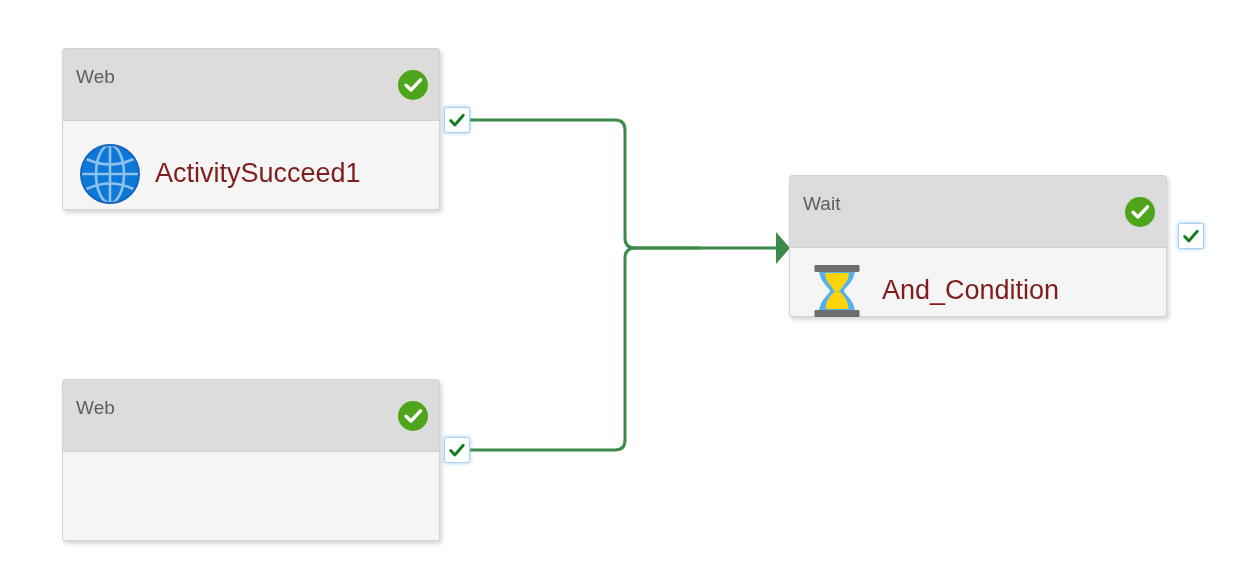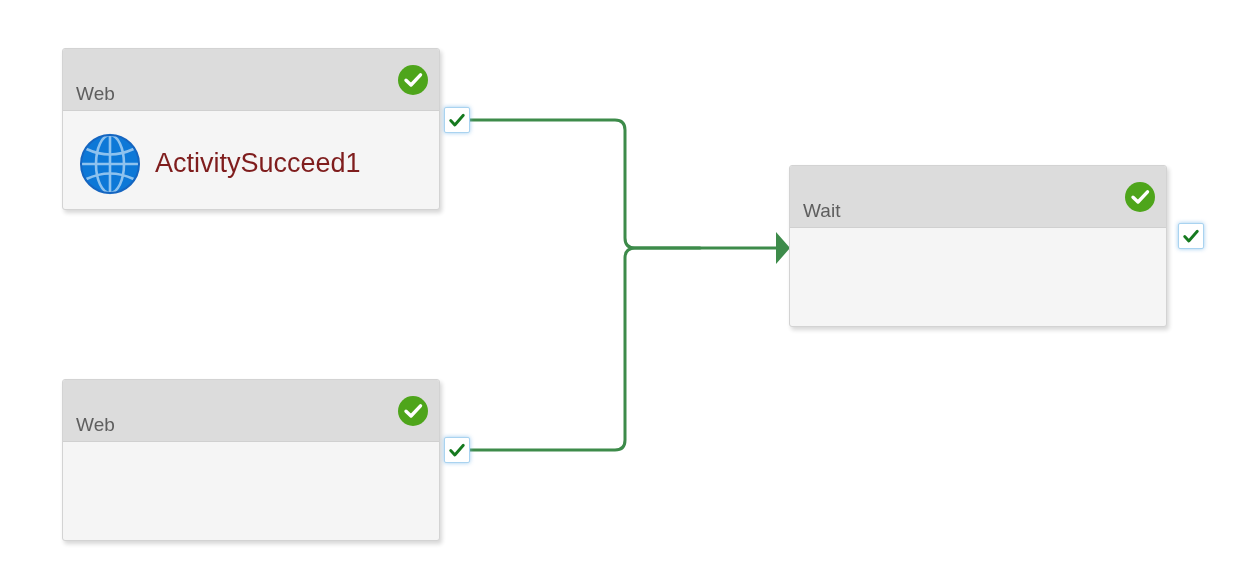--- a/index.html
+++ b/index.html
@@ -38,22 +38,22 @@
     border: 1px solid #d3d3d3;
     border-radius: 3px;
     box-shadow: 2px 3px 4px rgba(0,0,0,0.16);
   }
   .node-header {
     position: relative;
     height: 54px;
     background: #dcdcdc;
     border-bottom: 1px solid #d0d0d0;
     display: flex;
-    align-items: flex-end;
-    padding: 0 12px 7px 13px;
+    align-items: center;
+    padding: 0 12px 17px 13px;
     border-radius: 2px 2px 0 0;
   }
   .node-type {
     font-size: 19px;
     color: #5e5e5e;
     letter-spacing: 0.1px;
     line-height: 1;
   }
   .status-badge {
     position: absolute;
@@ -154,29 +154,45 @@
         </svg>
       </span>
     </div>
   </div>
   <div class="port" style="left:444px; top:437px;">
     <svg viewBox="0 0 20 20" width="18" height="18">
       <path d="M 3 10.5 L 7.6 15.5 L 17 4.8" fill="none" stroke="#167a1f" stroke-width="3.2" stroke-linecap="round" stroke-linejoin="round"></path>
     </svg>
   </div>
 
-  <div class="node" style="left:789px; top:165px; width:378px; height:162px;">
+  <div class="node" style="left:789px; top:175px; width:378px; height:142px;">
     <div class="node-header">
       <span class="node-type">Wait</span>
       <span class="status-badge">
         <svg viewBox="0 0 30 30" width="30" height="30">
           <circle cx="15" cy="15" r="15" fill="#4ea51b"></circle>
           <path d="M 8 15.2 L 13 20 L 22.5 9.8" fill="none" stroke="#ffffff" stroke-width="3.4" stroke-linecap="round" stroke-linejoin="round"></path>
         </svg>
       </span>
+    </div>
+    <div class="node-body">
+      <span class="node-icon">
+        <svg viewBox="0 0 62 62" width="62" height="62">
+
+          <path d="M 13 9 L 49 9 C 49 22 38 28 38 31 C 38 34 49 40 49 53 L 13 53
+                   C 13 40 24 34 24 31 C 24 28 13 22 13 9 Z" fill="#52b0f0"></path>
+
+          <path d="M 19 13 L 43 13 C 43 22 34 28 34 31 L 28 31 C 28 28 19 22 19 13 Z" fill="#ffd30a"></path>
+          <path d="M 31 31 C 34 31 42 38 42.5 49 L 19.5 49 C 20 38 28 31 31 31 Z" fill="#ffd30a"></path>
+
+          <rect x="8.5" y="5" width="45" height="7" rx="1.2" fill="#6e6e6e"></rect>
+          <rect x="8.5" y="50" width="45" height="7" rx="1.2" fill="#6e6e6e"></rect>
+        </svg>
+      </span>
+      <span class="node-title">And_Condition</span>
     </div>
   </div>
   <div class="port" style="left:1178px; top:223px;">
     <svg viewBox="0 0 20 20" width="18" height="18">
       <path d="M 3 10.5 L 7.6 15.5 L 17 4.8" fill="none" stroke="#167a1f" stroke-width="3.2" stroke-linecap="round" stroke-linejoin="round"></path>
     </svg>
   </div>
 
 </div>
 

